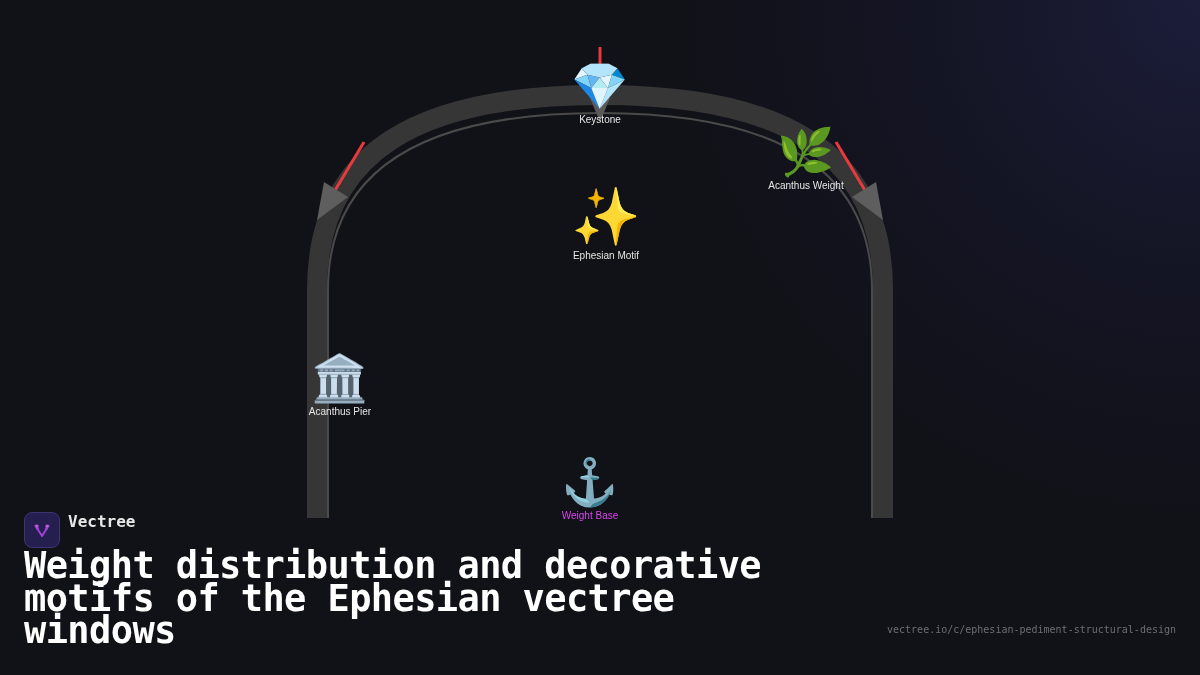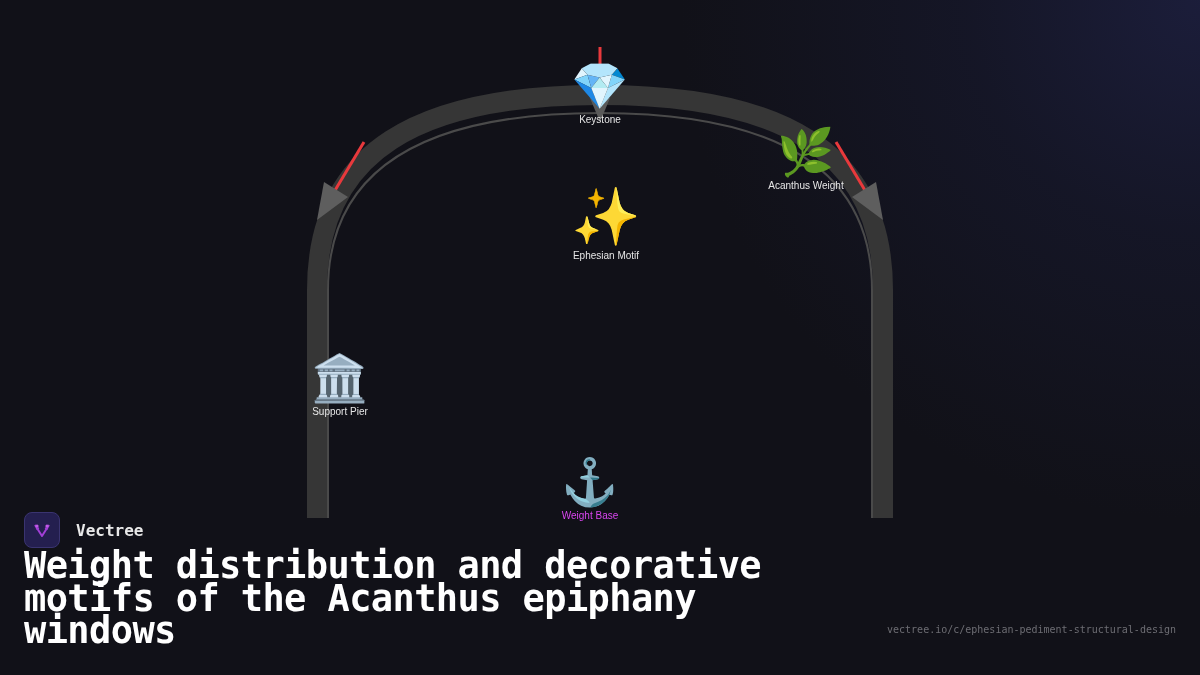--- a/index.html
+++ b/index.html
@@ -12,21 +12,21 @@
     position: absolute; inset: 0;
     background:
       radial-gradient(ellipse 520px 520px at 1200px 0px, rgba(28,30,60,0.95) 0%, rgba(24,26,50,0.55) 45%, rgba(17,17,24,0) 100%);
     pointer-events: none;
   }
   svg.arch { position: absolute; left: 0; top: 0; }
   .node { position: absolute; transform: translate(-50%, 0); text-align: center; white-space: nowrap; }
   .node .emoji { display: block; font-size: 46px; line-height: 52px; }
   .node .label { display: block; font-size: 10px; color: #e6e6e6; margin-top: 2px; }
   .node.dim .label { color: #d946ef; }
-  .brand { position: absolute; left: 24px; top: 512px; display: flex; align-items: center; gap: 16px; }
+  .brand { position: absolute; left: 24px; top: 512px; display: flex; gap: 8px; }
   .brand-logo {
     width: 34px; height: 34px; border-radius: 8px; background: #241f4f;
     border: 1px solid #3a3470; display: flex; align-items: center; justify-content: center;
   }
   .brand-name { font-family: "DejaVu Sans Mono", monospace; font-weight: bold; font-size: 16px; color: #e8e8e8; }
   .title {
     position: absolute; left: 24px; top: 550px; width: 760px;
     font-family: "DejaVu Sans Mono", monospace; font-weight: bold;
     font-size: 37px; line-height: 32.5px; color: #ffffff; margin: 0; letter-spacing: -0.6px;
   }
@@ -64,36 +64,36 @@
   <span class="label">Acanthus Weight</span>
 </div>
 
 <div class="node" style="left:606px; top:186px;">
   <span class="emoji" style="font-size:56px; line-height:62px;">✨</span>
   <span class="label">Ephesian Motif</span>
 </div>
 
 <div class="node" style="left:340px; top:352px;">
   <span class="emoji">🏛️</span>
-  <span class="label">Support Pier</span>
+  <span class="label">Acanthus Pier</span>
 </div>
 
 <div class="node dim" style="left:590px; top:456px;">
   <span class="emoji">⚓</span>
   <span class="label">Weight Base</span>
 </div>
 
 <div class="brand">
   <div class="brand-logo">
     <svg width="20" height="20" viewBox="0 0 20 20">
       <path d="M3 5 L10 16 L17 5" fill="none" stroke="#a13fd6" stroke-width="2" stroke-linejoin="round"></path>
       <circle cx="5" cy="6" r="1.6" fill="#c25be8"></circle>
       <circle cx="15" cy="6" r="1.6" fill="#c25be8"></circle>
       <line x1="4" y1="9" x2="7" y2="8" stroke="#a13fd6" stroke-width="1.5"></line>
       <line x1="16" y1="9" x2="13" y2="8" stroke="#a13fd6" stroke-width="1.5"></line>
     </svg>
   </div>
   <span class="brand-name">Vectree</span>
 </div>
 
-<h1 class="title">Weight distribution and decorative motifs of the Acanthus epiphany windows</h1>
+<h1 class="title">Weight distribution and decorative motifs of the Ephesian vectree windows</h1>
 
 <div class="url">vectree.io/c/ephesian-pediment-structural-design</div>
 
 </body></html>

